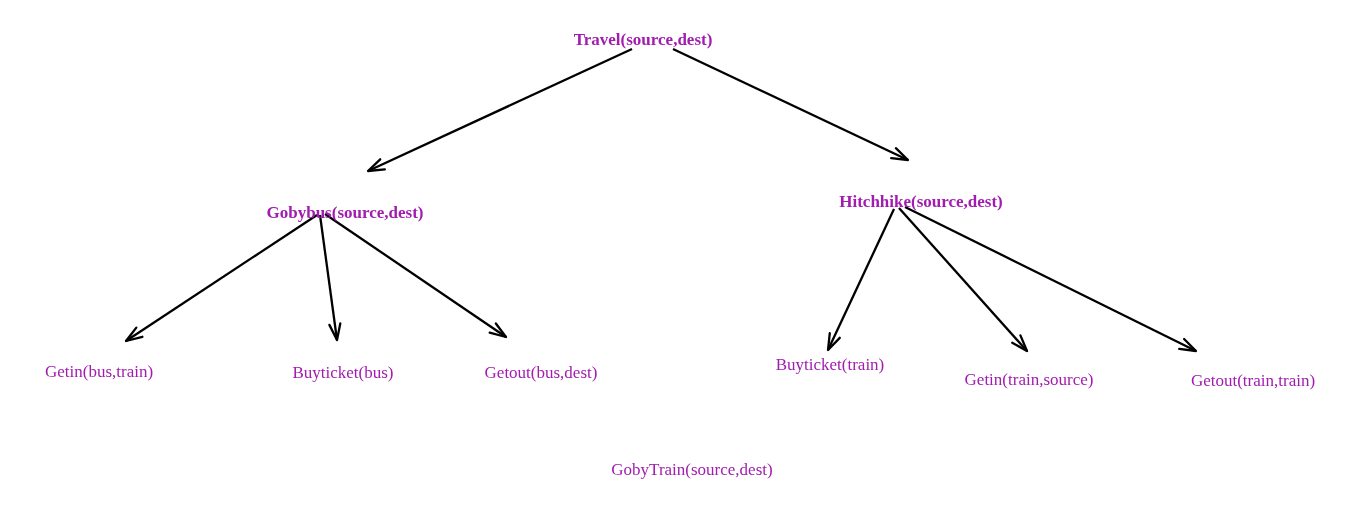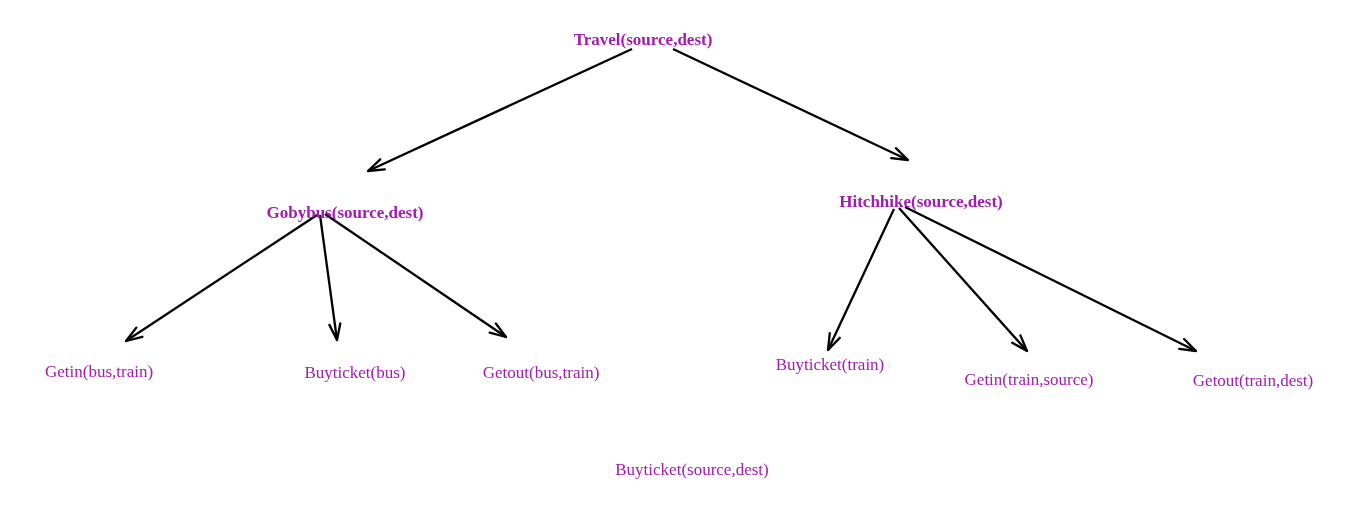--- a/index.html
+++ b/index.html
@@ -28,20 +28,20 @@
         <line x1="894" y1="209" x2="828" y2="350" marker-end="url(#arrow)"></line>
         <line x1="899" y1="208" x2="1027" y2="351" marker-end="url(#arrow)"></line>
         <line x1="905" y1="207" x2="1196" y2="351" marker-end="url(#arrow)"></line>
       </g>
   </svg>
   <div id="nodes">
       <div class="node bold" style="left: 643px; top: 39px;">Travel(source,dest)</div>
       <div class="node bold" style="left: 345px; top: 201px; margin-top: 11px;">Gobybus(source,dest)</div>
       <div class="node bold" style="left: 921px; top: 201px;">Hitchhike(source,dest)</div>
       <div class="node" style="left: 99px; top: 371px;">Getin(bus,train)</div>
-      <div class="node" style="left: 343px; top: 372px; margin-left: 12px;">Buyticket(bus)</div>
-      <div class="node" style="left: 541px; top: 372px;">Getout(bus,train)</div>
+      <div class="node" style="left: 343px; top: 372px;">Buyticket(bus)</div>
+      <div class="node" style="left: 541px; top: 372px;">Getout(bus,dest)</div>
       <div class="node" style="left: 822px; top: 364px; margin-left: 8px;">Buyticket(train)</div>
       <div class="node" style="left: 1029px; top: 379px; text-align: center;">Getin(train,source)</div>
-      <div class="node" style="left: 1253px; top: 380px;">Getout(train,dest)</div>
-      <div class="node" style="left: 692px; top: 469px;">Buyticket(source,dest)</div>
+      <div class="node" style="left: 1253px; top: 380px;">Getout(train,train)</div>
+      <div class="node" style="left: 692px; top: 469px;">GobyTrain(source,dest)</div>
     </div>
 </div>
 
 </body></html>

